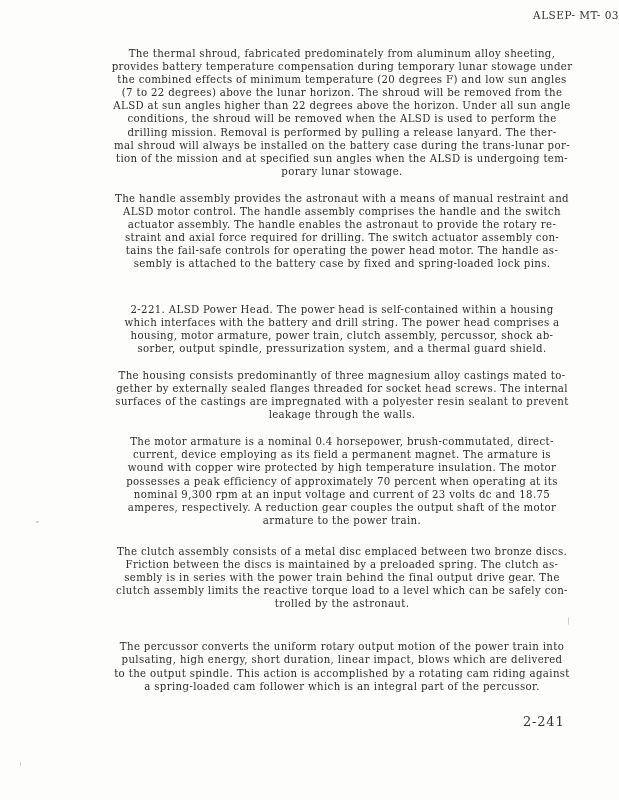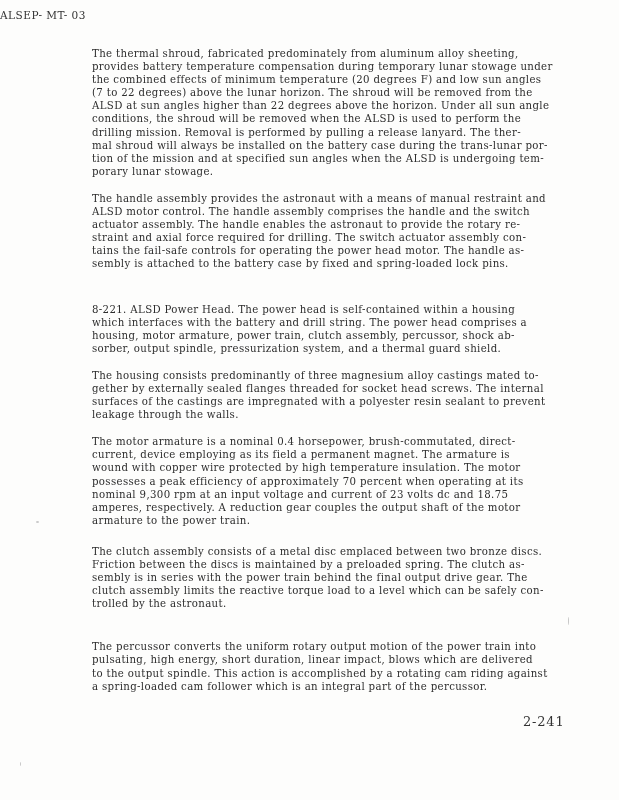--- a/index.html
+++ b/index.html
@@ -1,29 +1,29 @@
 <!DOCTYPE html>
 <html><head>
 <meta charset="utf-8">
 <style>
   html, body { margin: 0; padding: 0; }
   body {
     width: 619px; height: 800px; background: #fdfdfc; position: relative; overflow: hidden;
     font-family: "DejaVu Serif", "Liberation Serif", serif; color: #2a2a2a;
   }
   .header {
-    position: absolute; top: 9px; left: 0; width: 619px; text-align: left;
+    position: absolute; top: 9px; left: 0; width: 619px; text-align: right;
     font-size: 10.5px; letter-spacing: 0.5px; color: #333;
   }
   .content {
     position: absolute; left: 92px; top: 47px; width: 500px;
   }
   .para {
     font-size: 10.2px; line-height: 13.1px; margin: 0 0 13px 0; letter-spacing: 0.35px;
-    text-align: left; white-space: pre-line; color: #2d2d2d;
+    text-align: center; white-space: pre-line; color: #2d2d2d;
   }
   .section-title { }
   .page-num {
     position: absolute; left: 523px; top: 714px; font-size: 13px; letter-spacing: 0.8px; color: #333;
   }
   .speck { position: absolute; background: #c8c8c8; border-radius: 50%; }
 </style>
 </head>
 <body>
 
@@ -39,21 +39,21 @@
 drilling mission.  Removal is performed by pulling a release lanyard.  The ther-
 mal shroud will always be installed on the battery case during the trans-lunar por-
 tion of the mission and at specified sun angles when the ALSD is undergoing tem-
 porary lunar stowage.</p>
   <p class="para" style="margin-bottom:32px">The handle assembly provides the astronaut with a means of manual restraint and
 ALSD motor control.  The handle assembly comprises the handle and the switch
 actuator assembly.  The handle enables the astronaut to provide the rotary re-
 straint and axial force required for drilling.  The switch actuator assembly con-
 tains the fail-safe controls for operating the power head motor.  The handle as-
 sembly is attached to the battery case by fixed and spring-loaded lock pins.</p>
-  <p class="para" style="margin-bottom:14px"><span>8-221.</span> <span class="section-title">ALSD Power Head.</span><span>  The power head is self-contained within a housing
+  <p class="para" style="margin-bottom:14px"><span>2-221.</span> <span class="section-title">ALSD Power Head.</span><span>  The power head is self-contained within a housing
 which interfaces with the battery and drill string.  The power head comprises a
 housing, motor armature, power train, clutch assembly, percussor, shock ab-
 sorber, output spindle, pressurization system, and a thermal guard shield.</span></p>
   <p class="para" style="margin-bottom:14px">The housing consists predominantly of three magnesium alloy castings mated to-
 gether by externally sealed flanges threaded for socket head screws.  The internal
 surfaces of the castings are impregnated with a polyester resin sealant to prevent
 leakage through the walls.</p>
   <p class="para" style="margin-bottom:18px">The motor armature is a nominal 0.4 horsepower, brush-commutated, direct-
 current, device employing as its field a permanent magnet.  The armature is
 wound with copper wire protected by high temperature insulation.  The motor

